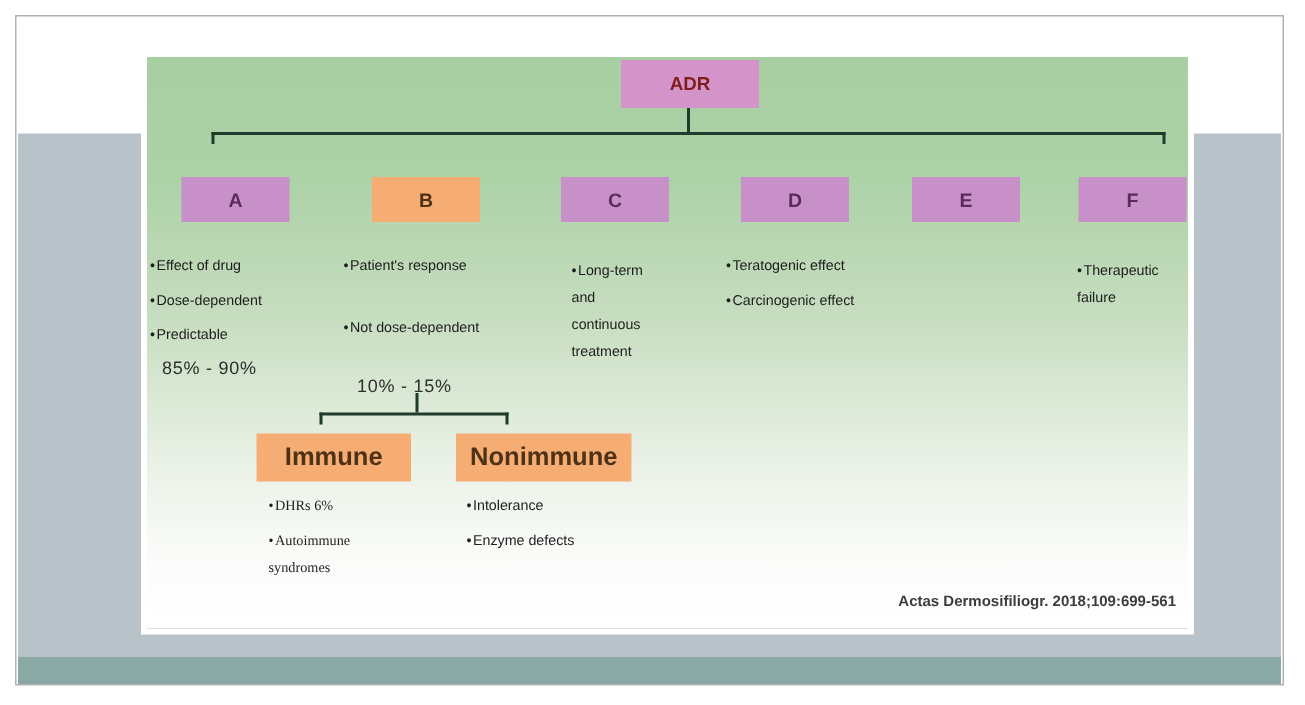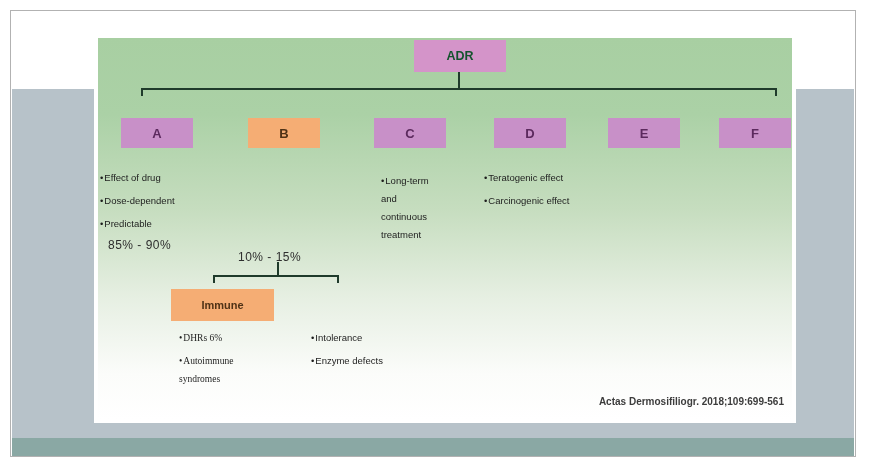--- a/index.html
+++ b/index.html
@@ -47,25 +47,25 @@
   }
 
   .box {
     position: absolute;
     display: flex;
     align-items: center;
     justify-content: center;
     font-weight: bold;
     box-sizing: border-box;
   }
-  .root   { left: 316px; top: 2px; width: 92px; height: 32px; font-size: 12.5px; background: #d494c9; color: #14532d; }
+  .root   { left: 316px; top: 2px; width: 92px; height: 32px; font-size: 12.5px; background: #d494c9; color: #7f1d1d; }
   .letter { top: 80px; width: 72px; height: 30px; font-size: 13px; }
   .purple { background: #c890c8; color: #5c2a5e; }
   .orange { background: #f5ad74; color: #4f3216; }
-  .sub    { top: 251px; height: 32px; font-size: 11px; }
+  .sub    { top: 251px; height: 32px; font-size: 17px; }
 
   .bracket {
     position: absolute;
     border: 2px solid #1f3b2b;
     border-bottom: none;
     box-sizing: border-box;
   }
   .stub {
     position: absolute;
     width: 2px;
@@ -126,37 +126,45 @@
       <div class="box letter purple" style="left:510px;">E</div>
       <div class="box letter purple" style="left:621px;">F</div>
 
       <div class="col" style="left:2px; top:131px;">
         <div class="bullet">Effect of drug</div>
         <div class="bullet">Dose-dependent</div>
         <div class="bullet">Predictable</div>
       </div>
       <div class="note" style="left:10px; top:200px;">85% - 90%</div>
 
+      <div class="col" style="left:131px; top:131px;">
+        <div class="bullet">Patient's response</div>
+        <div class="bullet gap-top">Not dose-dependent</div>
+      </div>
       <div class="note" style="left:140px; top:212px;">10% - 15%</div>
 
       <div class="col" style="left:283px; top:134px; width:64px;">
         <div class="bullet wrap">Long-term and continuous treatment</div>
       </div>
 
       <div class="col" style="left:386px; top:131px;">
         <div class="bullet">Teratogenic effect</div>
         <div class="bullet">Carcinogenic effect</div>
       </div>
 
 
+      <div class="col" style="left:620px; top:134px; width:64px;">
+        <div class="bullet wrap">Therapeutic failure</div>
+      </div>
 
       <div class="stub" style="left:179px; top:224px; height:13px;"></div>
       <div class="bracket" style="left:115px; top:237px; width:126px; height:8px;"></div>
 
       <div class="box sub orange" style="left:73px; width:103px;">Immune</div>
+      <div class="box sub orange" style="left:206px; width:117px;">Nonimmune</div>
 
       <div class="col" style="left:81px; top:291px; width:85px;font-family:Liberation Serif, serif;">
         <div class="bullet">DHRs 6%</div>
         <div class="bullet wrap">Autoimmune syndromes</div>
       </div>
 
       <div class="col" style="left:213px; top:291px;">
         <div class="bullet">Intolerance</div>
         <div class="bullet">Enzyme defects</div>
       </div>

